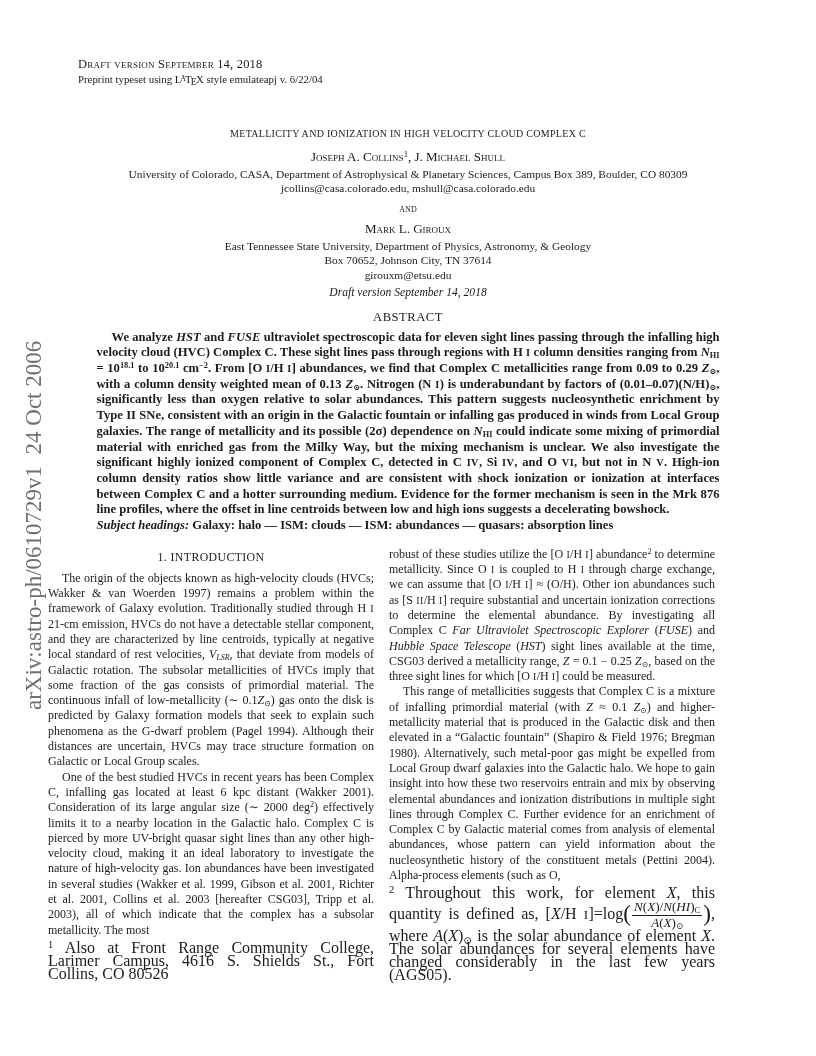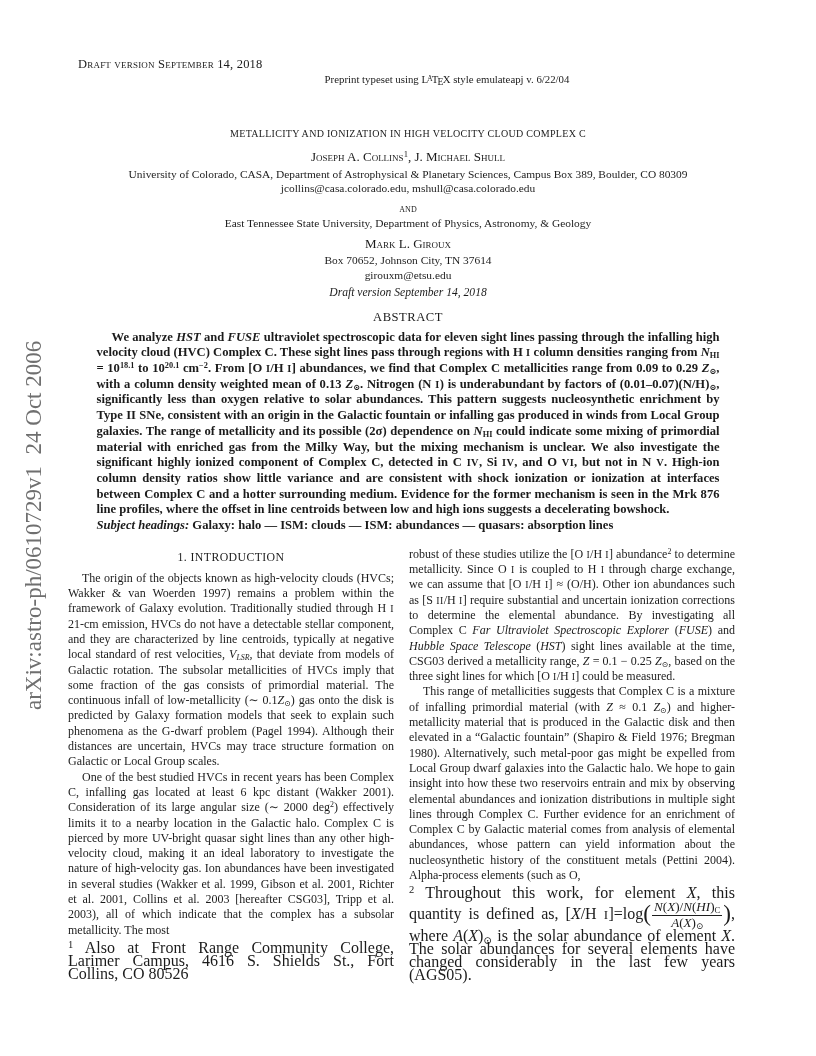--- a/index.html
+++ b/index.html
@@ -22,21 +22,21 @@
     writing-mode: vertical-rl;
     transform: rotate(180deg);
     text-align: center;
     line-height: 44px;
     font-size: 23px;
     color: #6f6f6f;
     white-space: pre;
   }
   .hdr { margin-left: 78px; }
   .hdr .draft-line { font-variant: small-caps; font-size: 12.5px; letter-spacing: 0.2px; }
-  .hdr .preprint-line { font-size: 10.8px; margin-top: 1px; text-align: center; }
+  .hdr .preprint-line { font-size: 10.8px; margin-top: 1px; }
   .latex-a { font-size: 0.68em; vertical-align: 0.32em; margin: 0 -0.12em; }
   .latex-e { font-size: 0.9em; vertical-align: -0.22em; margin: 0 -0.08em; }
   .title {
     text-align: center;
     font-size: 10px; font-weight: normal;
     letter-spacing: 0.3px;
     margin-top: 41px;
   }
   .center { text-align: center; }
   .sc { font-variant: small-caps; }
@@ -53,21 +53,21 @@
     font-weight: bold;
   }
   .abstract.body { text-indent: 15px; }
   .abstract.subject { margin-top: 0; text-align: left; }
   sup { font-size: 0.66em; vertical-align: 0.45em; line-height: 0; }
   sub { font-size: 0.66em; vertical-align: -0.25em; line-height: 0; }
   .rn { font-size: 0.82em; letter-spacing: 0.4px; }
   .columns {
     display: flex;
     margin-top: 13px;
-    padding-left: 68px; padding-right: 71px;
+    padding-left: 48px; padding-right: 71px;
     gap: 15px;
   }
   .col { width: 326px; }
   .sec-heading {
     text-align: center;
     font-size: 11.8px; letter-spacing: 0.4px;
     margin-bottom: 6px; margin-top: 3px;
   }
   .para {
     font-size: 12px; line-height: 15.3px;
@@ -99,22 +99,22 @@
     <div class="draft-line">Draft version September 14, 2018</div>
     <div class="preprint-line">Preprint typeset using L<span class="latex-a">A</span>T<span class="latex-e">E</span>X style emulateapj v. 6/22/04</div>
   </div>
 
   <div class="title">METALLICITY AND IONIZATION IN HIGH VELOCITY CLOUD COMPLEX C</div>
 
   <div class="center sc authors">Joseph A. Collins<sup>1</sup>, J. Michael Shull</div>
   <div class="center affil">University of Colorado, CASA, Department of Astrophysical &amp; Planetary Sciences, Campus Box 389, Boulder, CO 80309</div>
   <div class="center affil">jcollins@casa.colorado.edu, mshull@casa.colorado.edu</div>
   <div class="center sc and-sep">and</div>
+  <div class="center sc author2">Mark L. Giroux</div>
   <div class="center affil">East Tennessee State University, Department of Physics, Astronomy, &amp; Geology</div>
-  <div class="center sc author2">Mark L. Giroux</div>
   <div class="center affil">Box 70652, Johnson City, TN 37614</div>
   <div class="center affil">girouxm@etsu.edu</div>
   <div class="center draft-italic">Draft version September 14, 2018</div>
 
   <div class="center abs-heading">ABSTRACT</div>
   <div class="abstract body">We analyze <i>HST</i> and <i>FUSE</i> ultraviolet spectroscopic data for eleven sight lines passing through the infalling high velocity cloud (HVC) Complex C. These sight lines pass through regions with H <span class="rn">I</span> column densities ranging from <i>N</i><sub>HI</sub> = 10<sup>18.1</sup> to 10<sup>20.1</sup> cm<sup>−2</sup>. From [O <span class="rn">I</span>/H <span class="rn">I</span>] abundances, we find that Complex C metallicities range from 0.09 to 0.29 <i>Z</i><sub>⊙</sub>, with a column density weighted mean of 0.13 <i>Z</i><sub>⊙</sub>. Nitrogen (N <span class="rn">I</span>) is underabundant by factors of (0.01–0.07)(N/H)<sub>⊙</sub>, significantly less than oxygen relative to solar abundances. This pattern suggests nucleosynthetic enrichment by Type II SNe, consistent with an origin in the Galactic fountain or infalling gas produced in winds from Local Group galaxies. The range of metallicity and its possible (2σ) dependence on <i>N</i><sub>HI</sub> could indicate some mixing of primordial material with enriched gas from the Milky Way, but the mixing mechanism is unclear. We also investigate the significant highly ionized component of Complex C, detected in C <span class="rn">IV</span>, Si <span class="rn">IV</span>, and O <span class="rn">VI</span>, but not in N <span class="rn">V</span>. High-ion column density ratios show little variance and are consistent with shock ionization or ionization at interfaces between Complex C and a hotter surrounding medium. Evidence for the former mechanism is seen in the Mrk 876 line profiles, where the offset in line centroids between low and high ions suggests a decelerating bowshock.</div>
   <div class="abstract subject"><i>Subject headings:</i> Galaxy: halo — ISM: clouds — ISM: abundances — quasars: absorption lines</div>
 
   <div class="columns">
     <div class="col">

